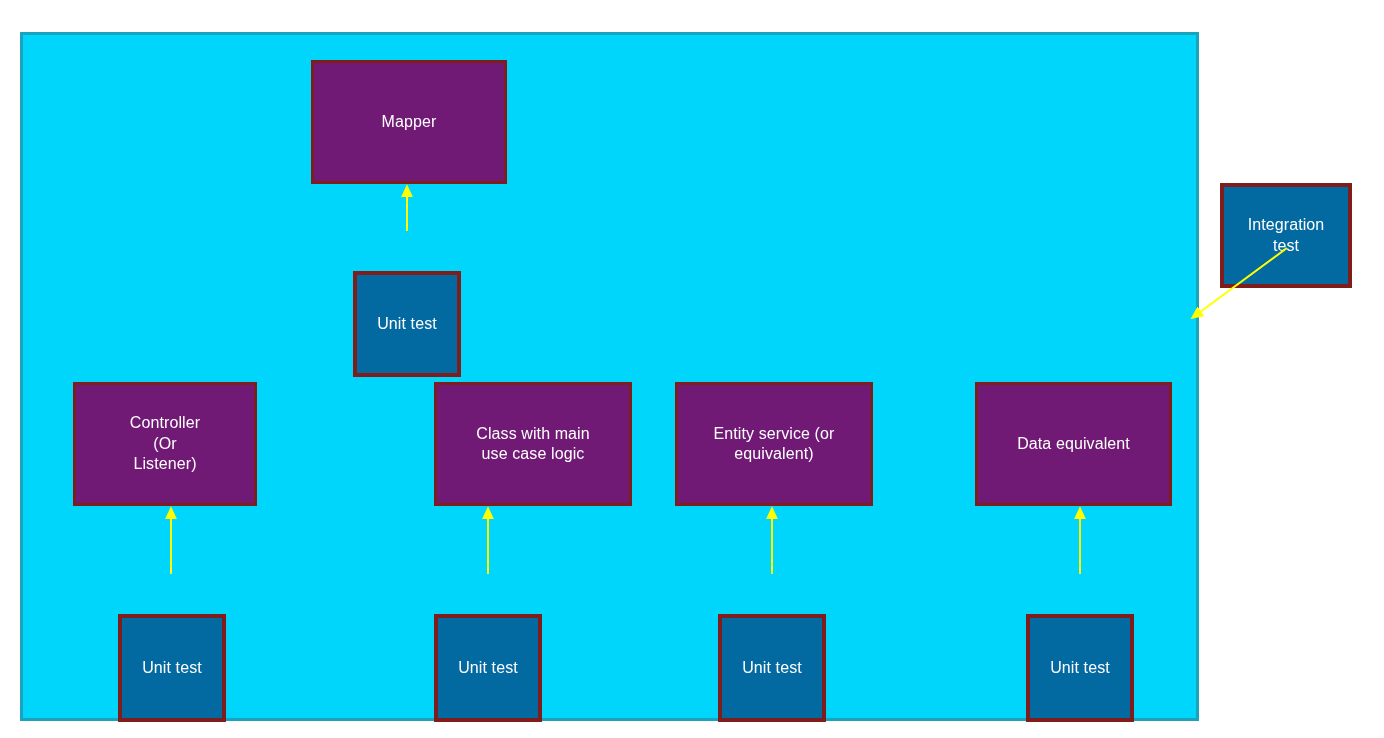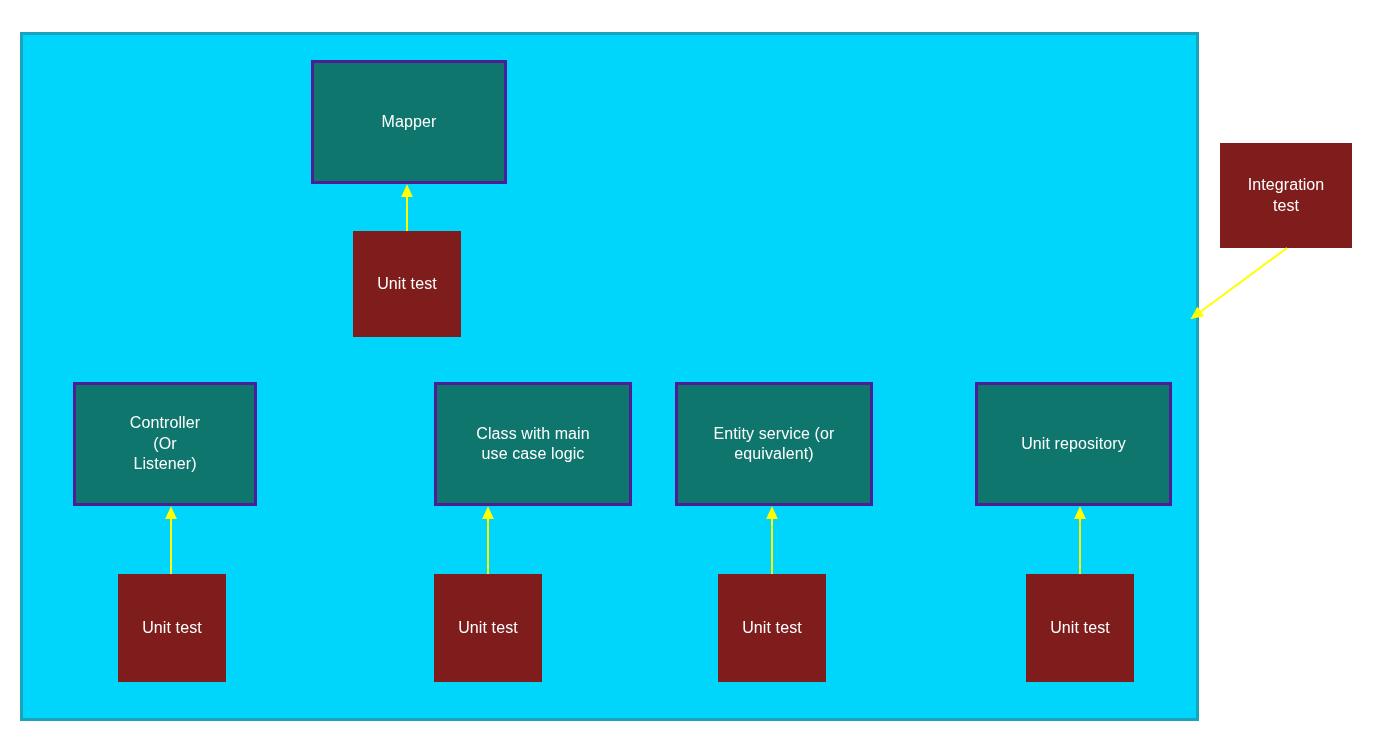--- a/index.html
+++ b/index.html
@@ -42,26 +42,27 @@
     align-items: center;
     justify-content: center;
     text-align: center;
     color: #ffffff;
     font-size: 16px;
     line-height: 1.28;
     padding: 4px 8px;
     letter-spacing: 0.1px;
   }
   .node.orange {
-    background: #0f766e;
-    border: 3px solid #4c1d95;
+    background: #701a75;
+    border: 3px solid #7f1d1d;
   }
   .node.teal {
-    background: #7f1d1d;
+    background: #0369a1;
     border: 4px solid #7f1d1d;
+    margin-top: 40px;
   }
   .node .label { display: block; white-space: pre-line; }
 
   
   #arrows {
     position: absolute;
     left: 0; top: 0;
     width: 1384px;
     height: 738px;
     pointer-events: none;
@@ -110,21 +111,21 @@
       </div>
       <div class="node orange" style="left: 390px; top: 382px; width: 198px; height: 124px; margin-left: 44px;">
         <span class="label">Class with main
 use case logic</span>
       </div>
       <div class="node orange" style="left: 675px; top: 382px; width: 198px; height: 124px;">
         <span class="label">Entity service (or
 equivalent)</span>
       </div>
       <div class="node orange" style="left: 975px; top: 382px; width: 197px; height: 124px;">
-        <span class="label">Unit repository</span>
+        <span class="label">Data equivalent</span>
       </div>
       <div class="node teal" style="left: 118px; top: 574px; width: 108px; height: 108px;">
         <span class="label">Unit test</span>
       </div>
       <div class="node teal" style="left: 434px; top: 574px; width: 108px; height: 108px;">
         <span class="label">Unit test</span>
       </div>
       <div class="node teal" style="left: 718px; top: 574px; width: 108px; height: 108px;">
         <span class="label">Unit test</span>
       </div>

